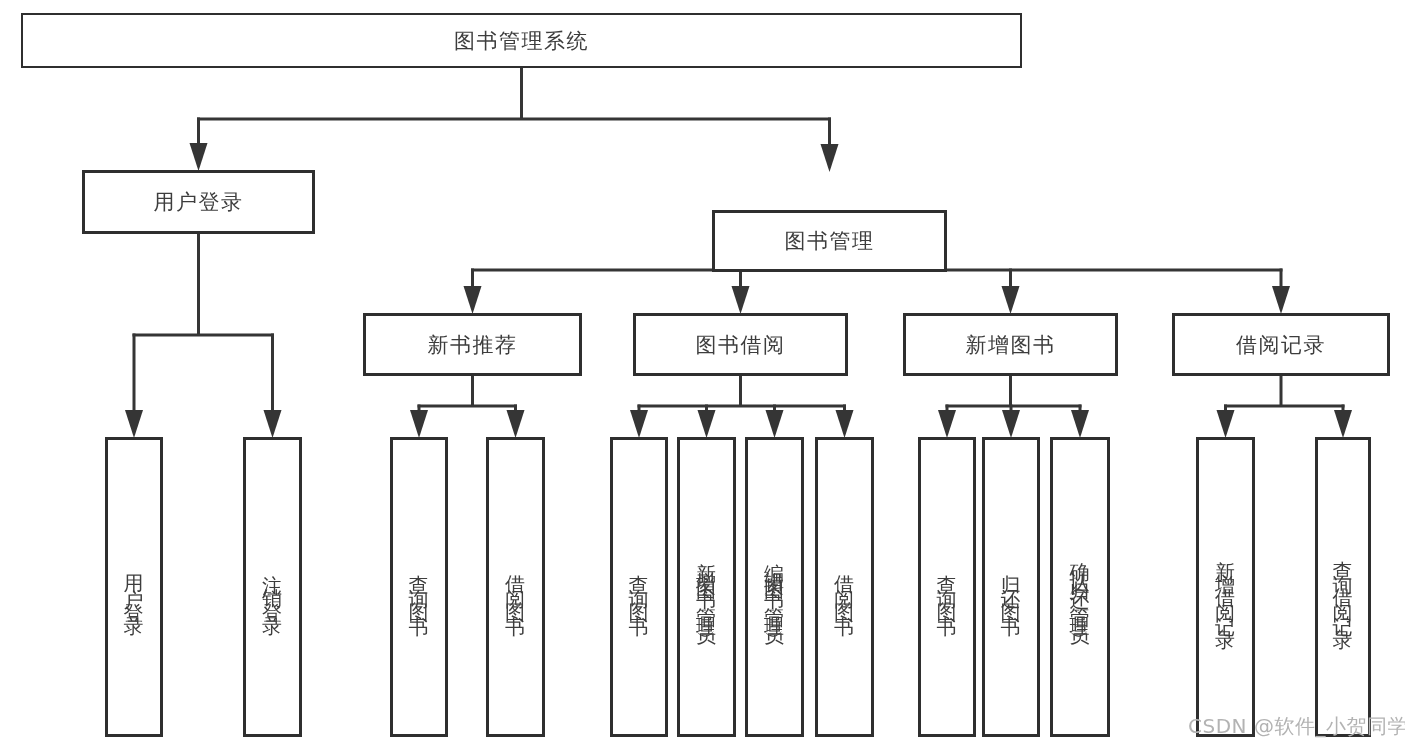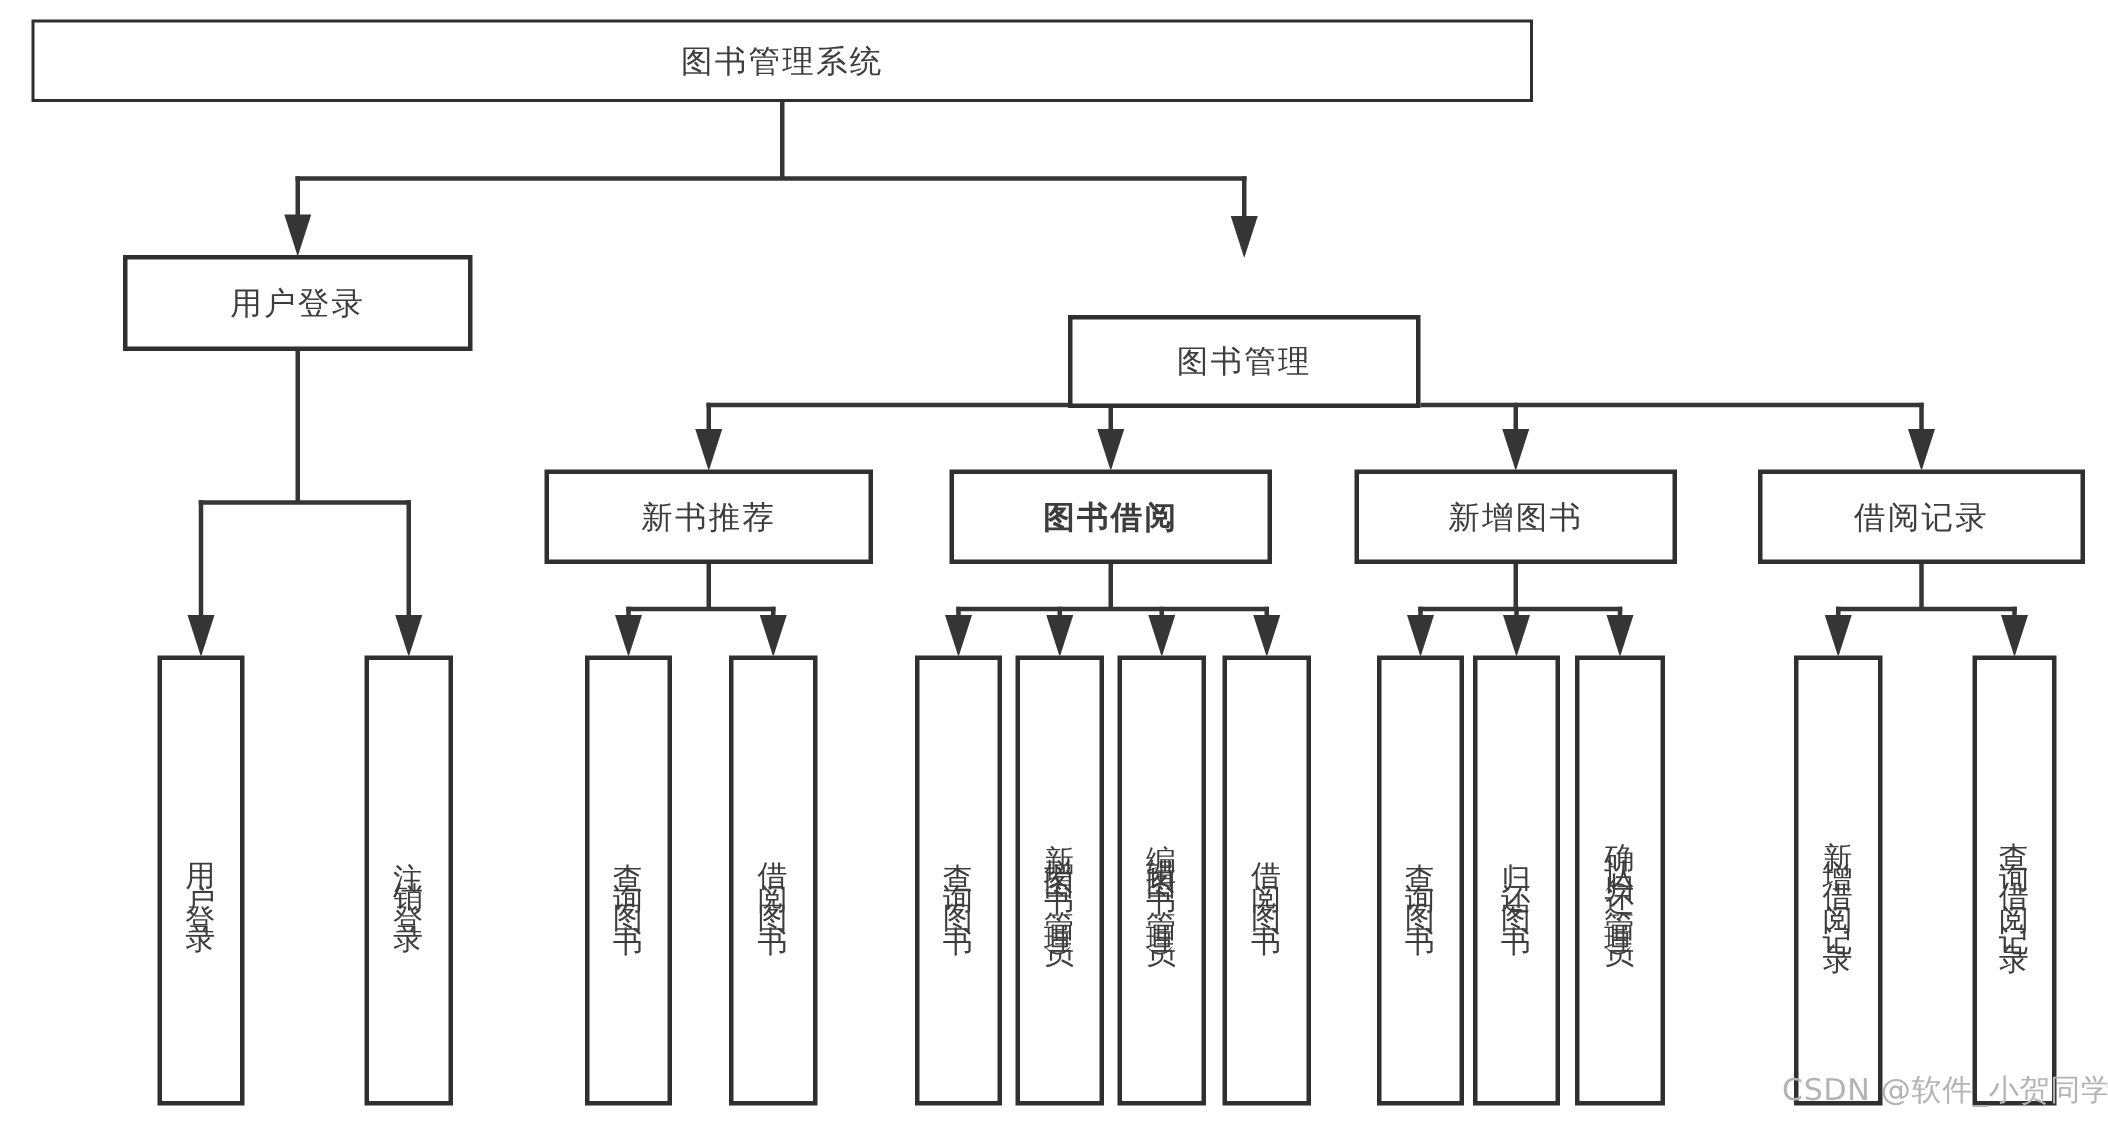--- a/index.html
+++ b/index.html
@@ -121,21 +121,21 @@
       </div>
       <div class="node v" style="left: 105px; top: 437px; width: 58px; height: 300px;">
         <span class="lbl" style="letter-spacing: 14px;">用户登录</span>
       </div>
       <div class="node v" style="left: 243px; top: 437px; width: 59px; height: 300px;">
         <span class="lbl" style="letter-spacing: 14px;">注销登录</span>
       </div>
       <div class="node h" style="left: 363px; top: 313px; width: 219px; height: 63px;">
         <span class="lbl">新书推荐</span>
       </div>
-      <div class="node h" style="left: 633px; top: 313px; width: 215px; height: 63px; font-weight: bold;">
+      <div class="node h" style="left: 633px; top: 313px; width: 215px; height: 63px;">
         <span class="lbl">图书借阅</span>
       </div>
       <div class="node h" style="left: 903px; top: 313px; width: 215px; height: 63px;">
         <span class="lbl">新增图书</span>
       </div>
       <div class="node h" style="left: 1172px; top: 313px; width: 218px; height: 63px; align-items: center;">
         <span class="lbl">借阅记录</span>
       </div>
       <div class="node v" style="left: 390px; top: 437px; width: 58px; height: 300px;">
         <span class="lbl" style="letter-spacing: 14px;">查询图书</span>

